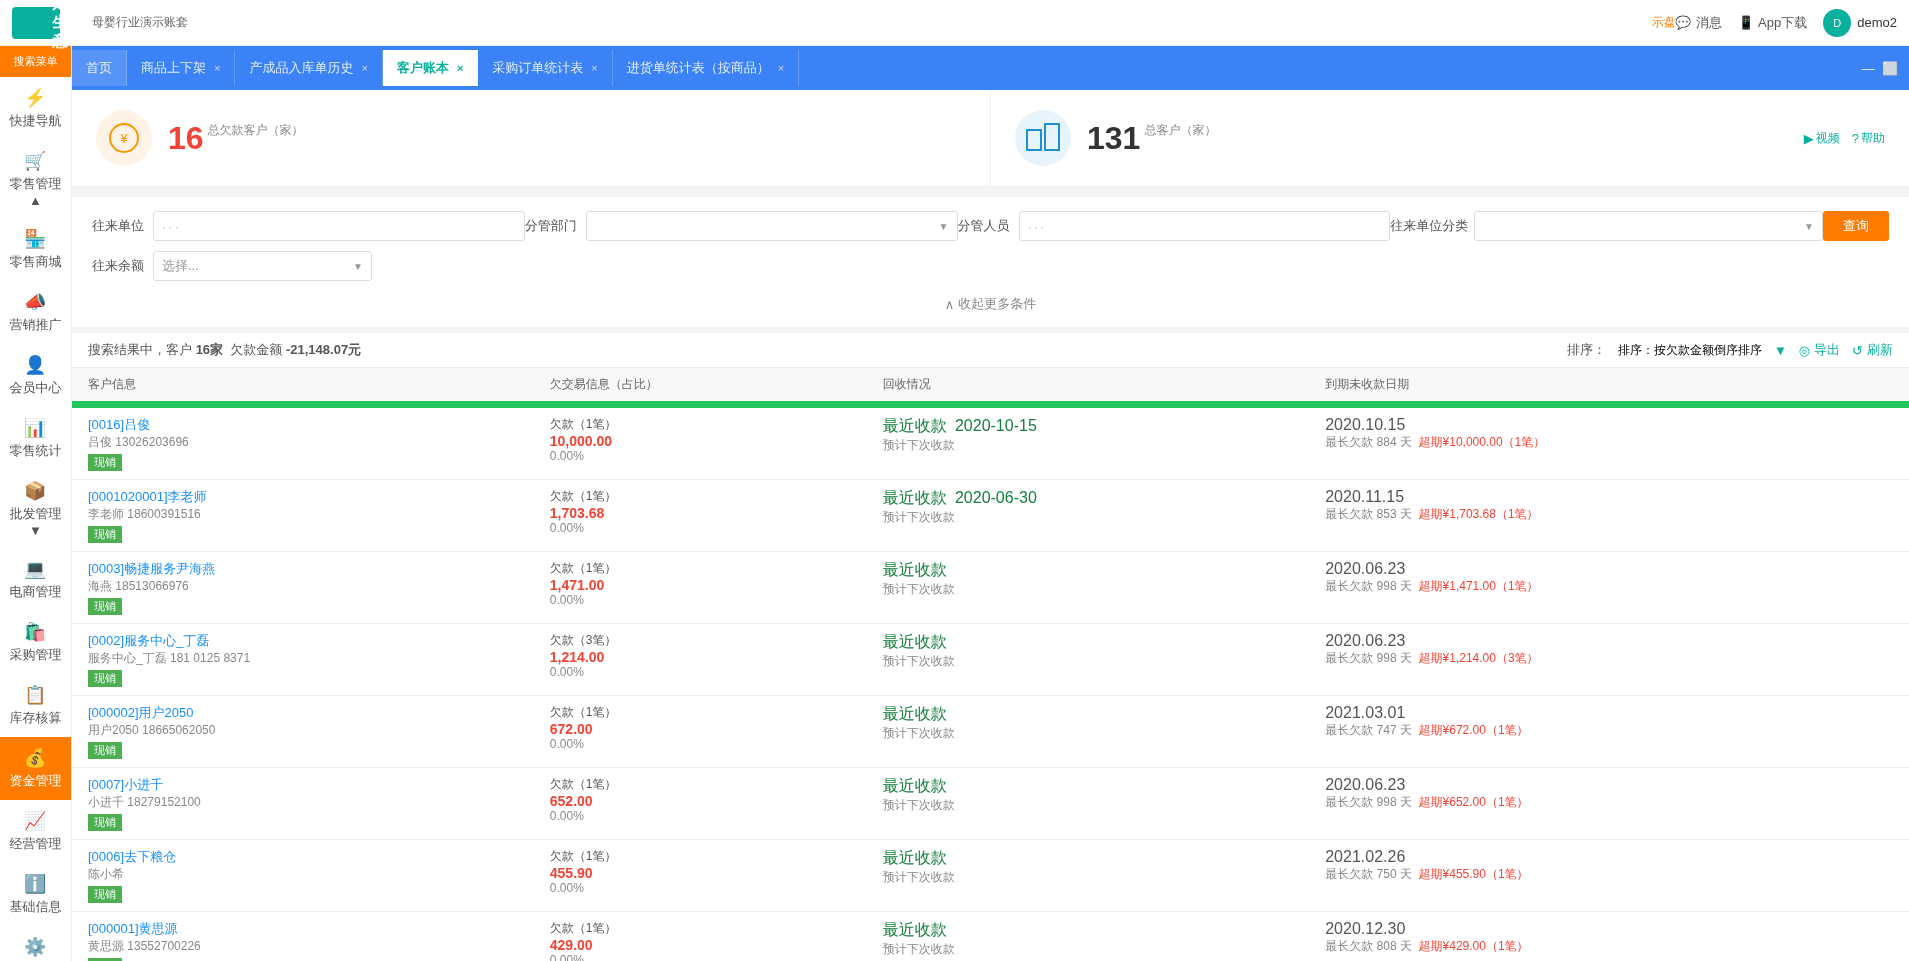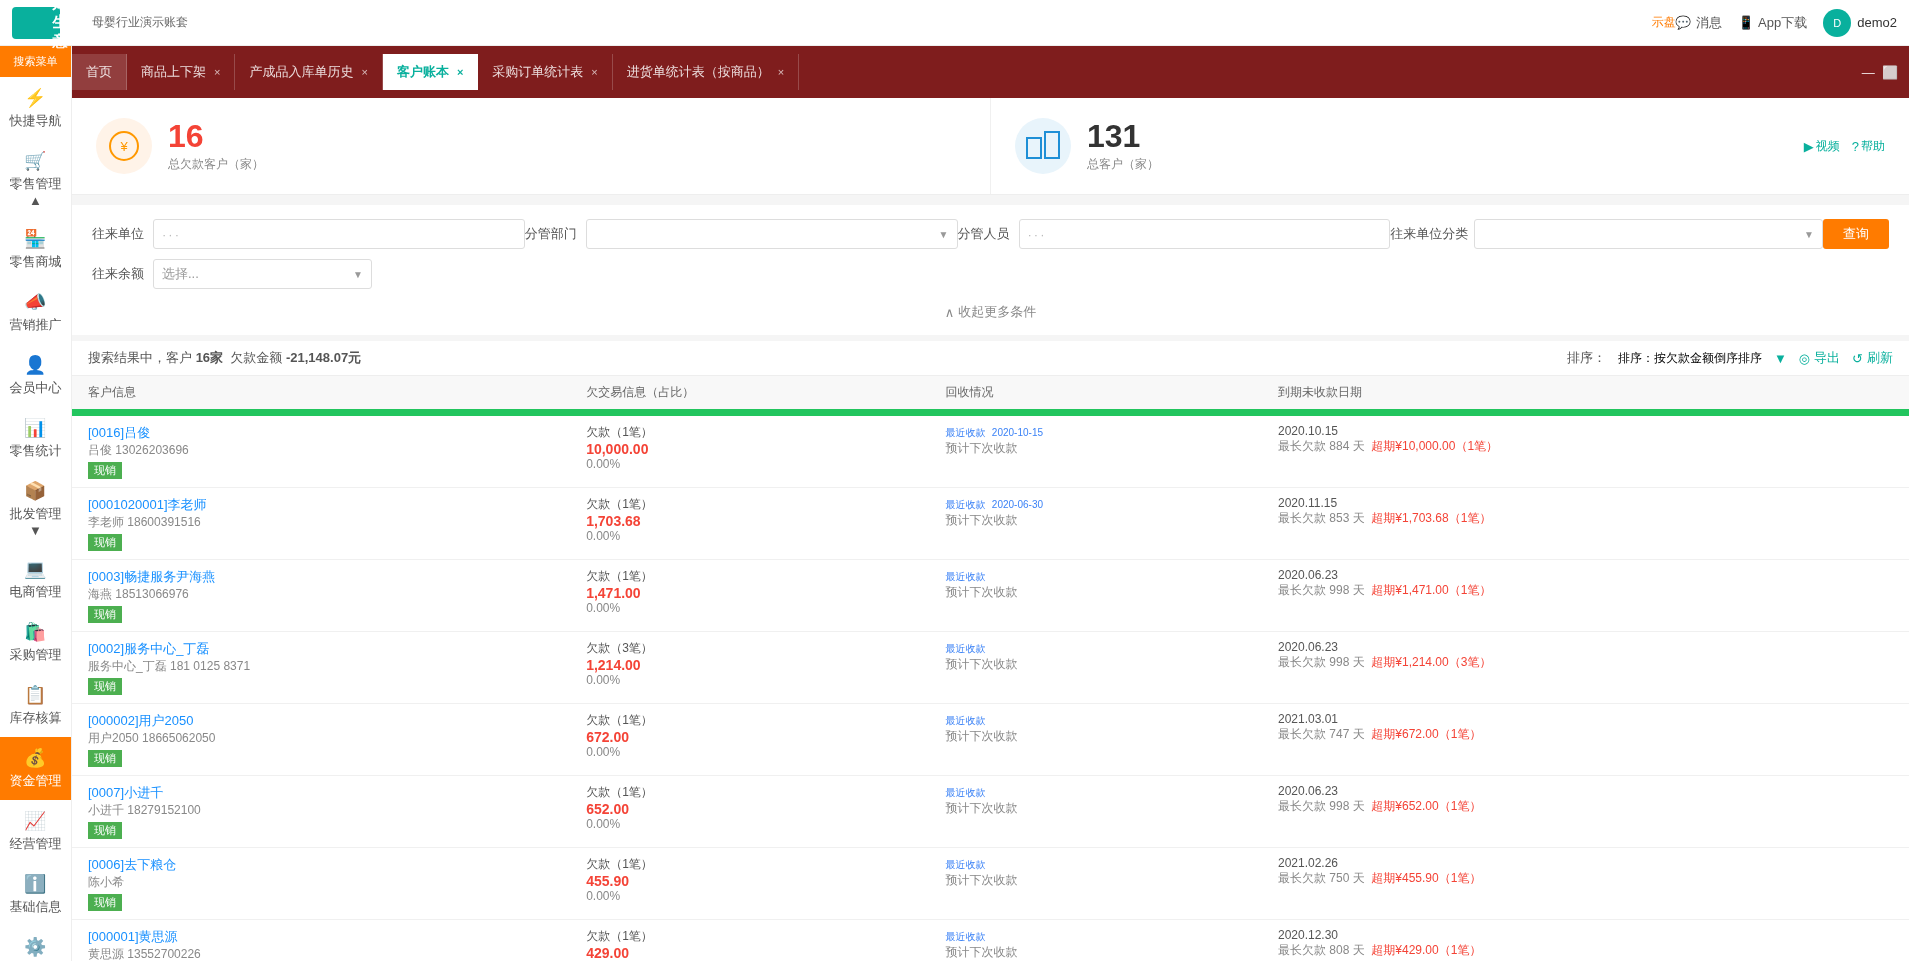--- a/index.html
+++ b/index.html
@@ -115,22 +115,22 @@
       flex: 1;
       display: flex;
       flex-direction: column;
       overflow: hidden;
     }
 
     
     .tab-bar {
       display: flex;
       align-items: center;
-      background: #7f1d1d;
-      height: 52px;
+      background: #3b82f6;
+      height: 44px;
       flex-shrink: 0;
     }
     .tab-bar .tab {
       display: flex;
       align-items: center;
       padding: 0 14px;
       height: 36px;
       color: rgba(255,255,255,0.85);
       cursor: pointer;
       font-size: 13px;
@@ -189,21 +189,21 @@
       border-radius: 50%;
       display: flex;
       align-items: center;
       justify-content: center;
       font-size: 28px;
       flex-shrink: 0;
     }
     .stat-icon.orange { background: #fff3e8; color: #ff9800; }
     .stat-icon.pink { background: #fce8f0; color: #e91e8c; }
     .stat-icon.blue { background: #e8f4fb; color: #1e8fd6; }
-    .stat-info { display: flex; flex-direction: column; gap: 4px; }
+    .stat-info { display: flex; gap: 4px; }
     .stat-value { font-size: 32px; font-weight: bold; line-height: 1; }
     .stat-value.red { color: #f44336; }
     .stat-value.black { color: #333; }
     .stat-label { font-size: 12px; color: #888; }
     .stat-card-right {
       margin-left: auto;
       display: flex;
       gap: 12px;
       align-items: center;
       font-size: 12px;
@@ -342,23 +342,23 @@
       border-radius: 0;
       margin-top: 3px;
     }
     .debt-amount {
       color: #f44336;
       font-size: 14px;
       font-weight: bold;
     }
     .debt-count { color: #555; font-size: 12px; }
     .debt-pct { color: #888; font-size: 12px; }
-    .recovery-date { color: #3b82f6; font-size: 10px; }
+    .recovery-date { color: #15803d; font-size: 16px; }
     .recovery-next { color: #888; font-size: 12px; }
-    .overdue-date { color: #555; font-size: 12px; }
+    .overdue-date { color: #555; font-size: 16px; }
     .overdue-days { color: #888; font-size: 12px; }
     .overdue-link { color: #f44336; font-size: 12px; cursor: pointer; }
 
     
     .page-body::-webkit-scrollbar { width: 6px; }
     .page-body::-webkit-scrollbar-track { background: #f1f1f1; }
     .page-body::-webkit-scrollbar-thumb { background: #ccc; border-radius: 3px; }
   </style>
 </head>
 <body>

